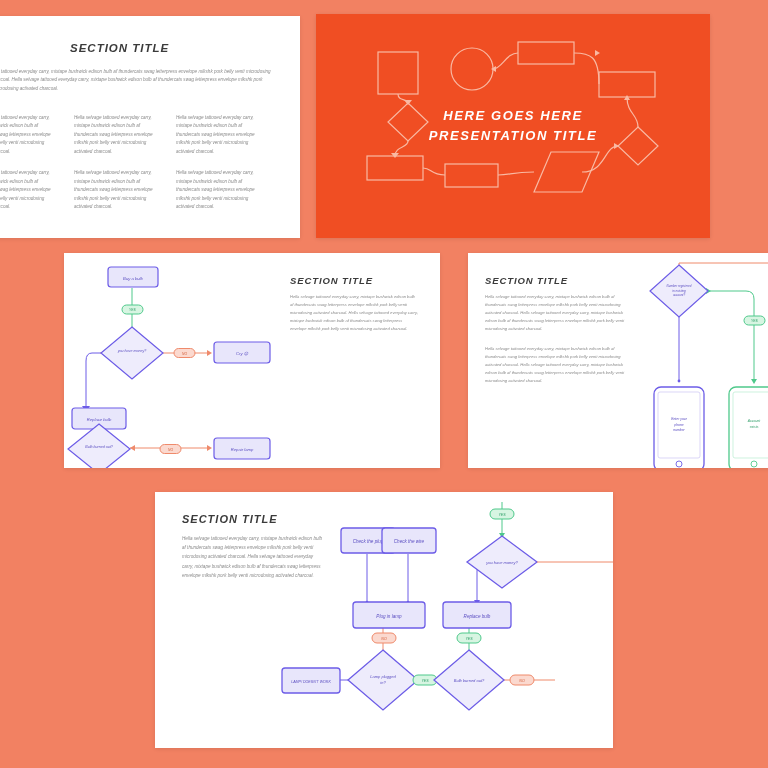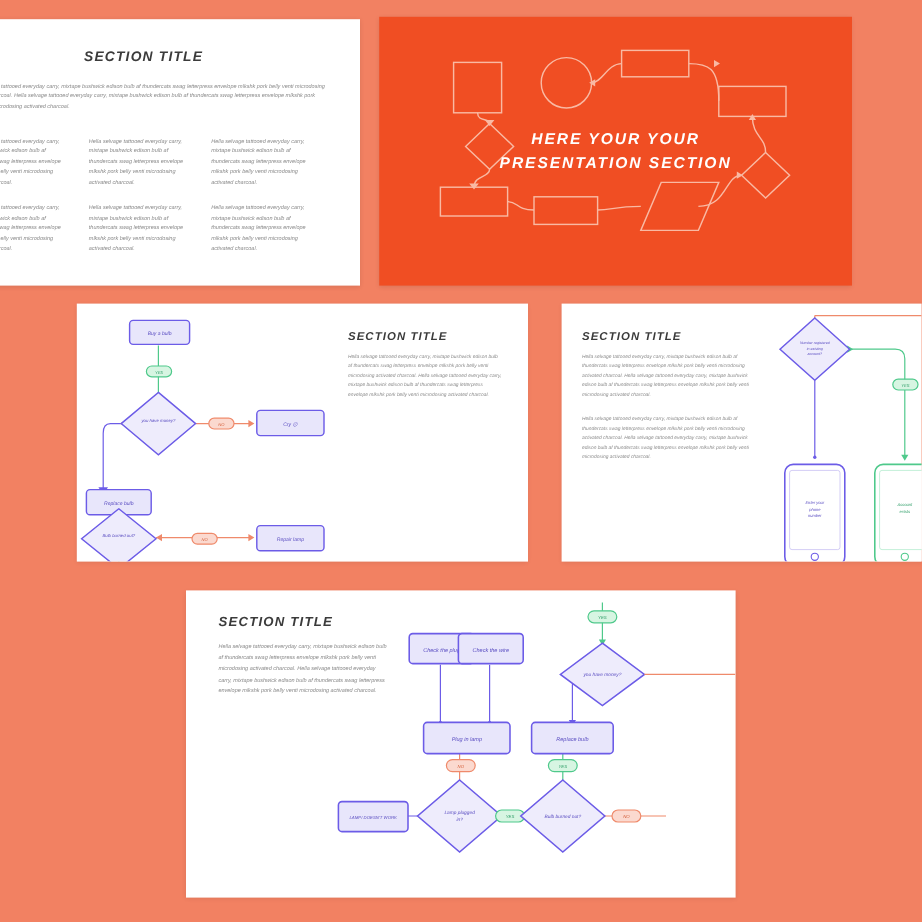--- a/index.html
+++ b/index.html
@@ -130,22 +130,22 @@
       <g fill="#f9b9a3">
         <path d="M88 86 l4 5 l4 -5 z"></path>
         <path d="M75 139 l4 5 l4 -5 z"></path>
         <path d="M298 129 l5 3 l-5 3 z"></path>
         <path d="M308 86 l3 -5 l3 5 z"></path>
         <path d="M180 52 l-5 3 l5 3 z"></path>
         <path d="M279 36 l5 3 l-5 3 z"></path>
       </g>
     </svg>
     <div class="cover-title">
-      <div>HERE YOUR YOUR</div>
-      <div>PRESENTATION SECTION</div>
+      <div>HERE GOES HERE</div>
+      <div>PRESENTATION TITLE</div>
     </div>
   </div>
 
   <div class="slide" id="slide-bulb">
     <svg class="flowsvg" viewBox="0 0 376 215">
 
       <g fill="none" stroke-width="1">
         <line x1="68" y1="35" x2="68" y2="85" stroke="#4fc98b"></line>
         <line x1="99" y1="100" x2="145" y2="100" stroke="#ef8a6b"></line>
         <path d="M37 100 L28 100 Q22 100 22 108 L22 155" stroke="#6c5ce7"></path>

